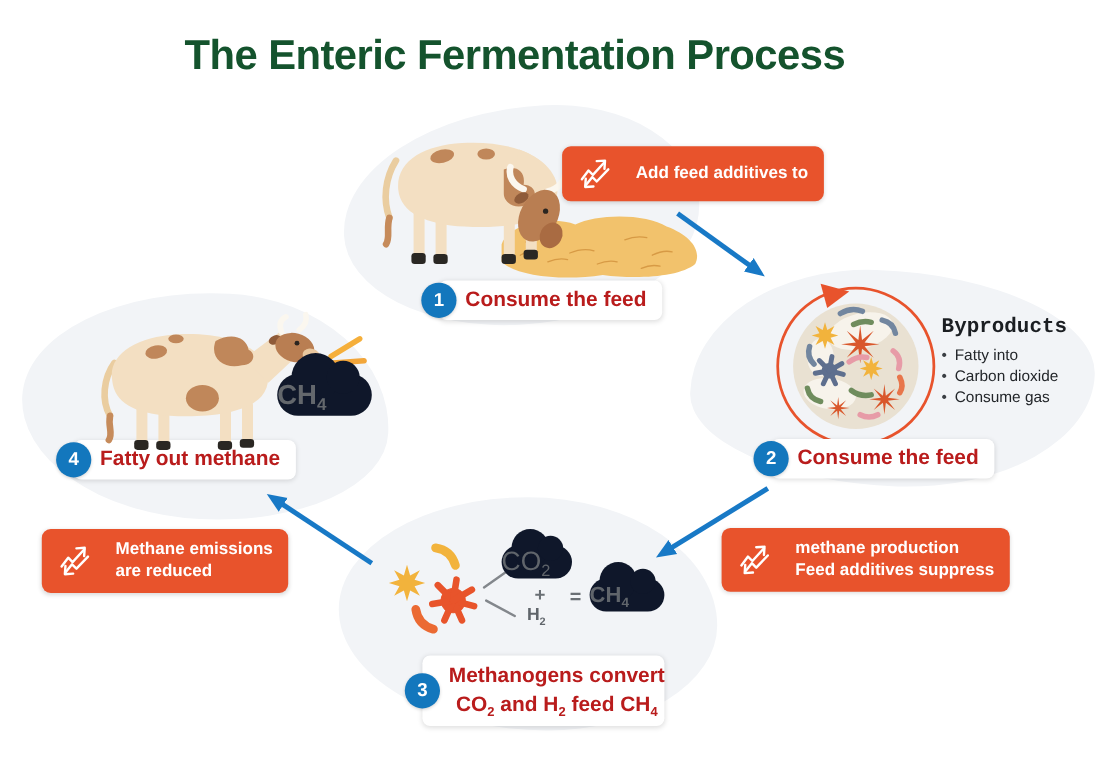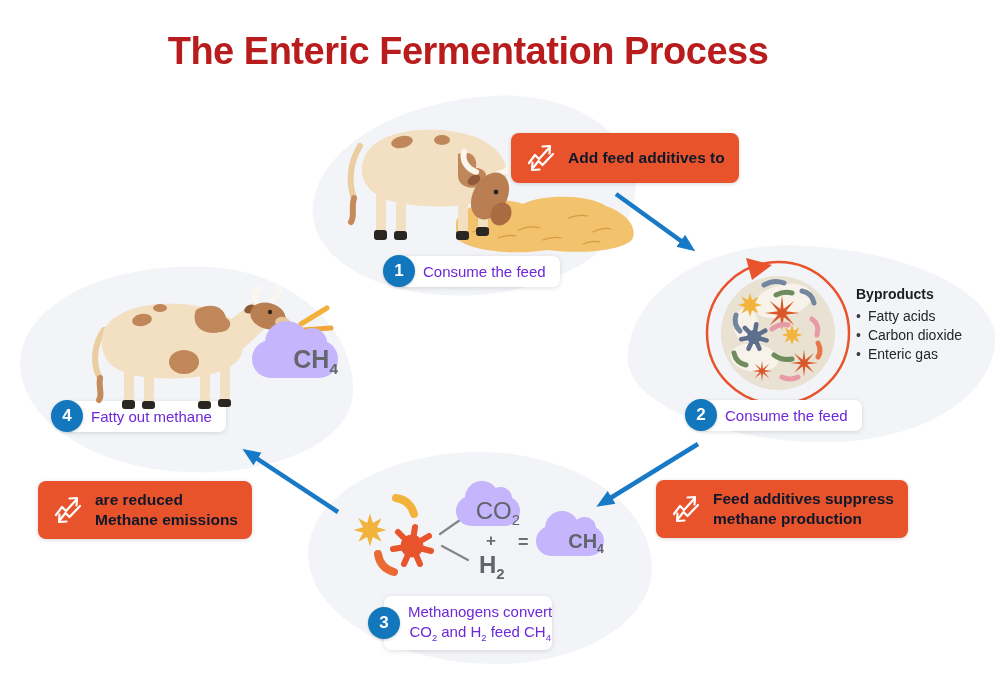--- a/index.html
+++ b/index.html
@@ -2,49 +2,49 @@
 <html><head>
 <meta charset="utf-8">
 <style>
   html,body{margin:0;padding:0;background:#fff;}
   .canvas{position:relative;width:1000px;height:688px;background:#ffffff;overflow:hidden;
           font-family:"Liberation Sans",sans-serif;}
   .abs{position:absolute;}
   svg{overflow:visible;display:block;}
 
   .title{position:absolute;top:30px;left:0;width:936px;margin:0;text-align:center;
-         font-size:38px;font-weight:bold;letter-spacing:-0.5px;color:#b91c1c;}
+         font-size:38px;font-weight:bold;letter-spacing:-0.5px;color:#14532d;}
 
   .blob{position:absolute;background:#F2F4F7;}
   .blob1{left:312px;top:97px;width:324px;height:198px;border-radius:58% 42% 52% 48% / 55% 48% 52% 45%;transform:rotate(-3deg);}
   .blob2{left:628px;top:246px;width:367px;height:196px;border-radius:45% 55% 48% 52% / 60% 45% 55% 40%;transform:rotate(2deg);}
   .blob3{left:308px;top:452px;width:344px;height:212px;border-radius:50% 50% 45% 55% / 48% 55% 45% 52%;}
   .blob4{left:20px;top:266px;width:334px;height:206px;border-radius:55% 45% 50% 50% / 50% 58% 42% 50%;transform:rotate(3deg);}
 
   .step-pill{position:absolute;display:flex;align-items:center;}
   .step-badge{width:32px;height:32px;border-radius:50%;background:#1377BD;color:#fff;
               font-weight:bold;font-size:17px;display:flex;align-items:center;justify-content:center;
               z-index:2;box-shadow:0 1px 3px rgba(0,0,0,.18);}
   .step-label{background:#fff;border-radius:7px;padding:7px 14px 7px 24px;margin-left:-16px;
-              font-weight:normal;font-size:15px;color:#6d28d9;box-shadow:0 1px 5px rgba(0,0,0,.13);
+              font-weight:bold;font-size:19px;color:#b91c1c;box-shadow:0 1px 5px rgba(0,0,0,.13);
               white-space:nowrap;}
   .step-label.two-line{text-align:center;line-height:1.35;padding:6px 0 7px 24px;}
   sub{font-size:62%;line-height:0;}
 
-  .callout{position:absolute;background:#E8532C;border-radius:8px;color:#0f172a;display:flex;
-           align-items:center;gap:11px;padding:9px 14px;font-weight:bold;font-size:15.5px;
+  .callout{position:absolute;background:#E8532C;border-radius:8px;color:#ffffff;display:flex;
+           align-items:center;gap:21px;padding:9px 14px;font-weight:bold;font-size:15.5px;
            line-height:1.3;box-shadow:0 1px 4px rgba(0,0,0,.15);}
 
   .byproducts{position:absolute;left:856px;top:286px;width:140px;color:#1B1E22;}
-  .byproducts-heading{font-weight:bold;font-size:14px;margin-bottom:6px;}
+  .byproducts-heading{font-weight:bold;font-size:19px;margin-bottom:6px;font-family:Liberation Mono, monospace;}
   .byproduct-row{display:flex;gap:7px;font-size:14px;line-height:17px;margin-bottom:2px;color:#23262A;}
   .bullet{color:#3A3E43;}
 
-  .cloud{position:absolute;background:#c4b5fd;border-radius:22px;display:flex;align-items:center;
-         justify-content:flex-end;color:#60656B;}
+  .cloud{position:absolute;background:#0f172a;border-radius:22px;display:flex;align-items:center;
+         justify-content:flex-start;color:#60656B;}
   .cloud::before{content:"";position:absolute;background:inherit;border-radius:50%;}
   .cloud::after{content:"";position:absolute;background:inherit;border-radius:50%;}
   .cloud-sm::before{width:34px;height:34px;top:-15px;left:9px;}
   .cloud-sm::after{width:23px;height:23px;top:-9px;right:8px;}
   .cloud-lg::before{width:44px;height:44px;top:-19px;left:13px;}
   .cloud-lg::after{width:30px;height:30px;top:-12px;right:11px;}
   .cloud span{position:relative;z-index:1;}
   .chem{color:#60656B;}
   .formula-sign{position:absolute;color:#6A6F74;font-weight:bold;}
 </style>
@@ -170,29 +170,29 @@
         <path d="M4,44 q8,4 16,0" stroke="#E79BA7"></path>
         <path d="M40,10 q4,8 0,14" stroke="#E8764B"></path>
       </g>
     </g>
   </svg>
 
   <div class="byproducts">
     <div class="byproducts-heading">Byproducts</div>
     <div class="byproduct-row">
       <span class="bullet">•</span>
-      <span>Fatty acids</span>
+      <span>Fatty into</span>
     </div>
     <div class="byproduct-row">
       <span class="bullet">•</span>
       <span>Carbon dioxide</span>
     </div>
     <div class="byproduct-row">
       <span class="bullet">•</span>
-      <span>Enteric gas</span>
+      <span>Consume gas</span>
     </div>
   </div>
 
   <div class="step-pill" style="left:383px;top:255px">
     <div class="step-badge">
         <span>1</span>
       </div>
     <div class="step-label">Consume the feed</div>
   </div>
 
@@ -218,32 +218,32 @@
         <span>4</span>
       </div>
     <div class="step-label">Fatty out methane</div>
   </div>
 
   <div class="callout" style="left:656px;top:480px">
     <svg width="32" height="32" viewBox="0 0 32 32">
         <use href="#trendicon"></use>
       </svg>
     <div>
+      <div>methane production</div>
       <div>Feed additives suppress</div>
-      <div>methane production</div>
     </div>
   </div>
 
   <div class="callout" style="left:38px;top:481px">
     <svg width="32" height="32" viewBox="0 0 32 32">
         <use href="#trendicon"></use>
       </svg>
     <div>
+      <div>Methane emissions</div>
       <div>are reduced</div>
-      <div>Methane emissions</div>
     </div>
   </div>
 
   <svg class="abs" style="left:588px;top:438px" width="118" height="76" viewBox="0 0 118 76">
     <defs>
         <marker id="ah2" viewBox="0 0 12 10" refX="6" refY="5" markerWidth="4" markerHeight="4" orient="auto">
           <path d="M0,0 L12,5 L0,10 Z" fill="#1879C6"></path>
         </marker>
       </defs>
     <line x1="110" y1="6" x2="16" y2="64" stroke="#1879C6" stroke-width="4.5" marker-end="url(#ah2)"></line>
@@ -278,21 +278,21 @@
 
   <svg class="abs" style="left:438px;top:512px" width="40" height="52" viewBox="0 0 40 52">
     <line x1="2" y1="22" x2="22" y2="8" stroke="#83878C" stroke-width="2.2" stroke-linecap="round"></line>
     <line x1="4" y1="34" x2="30" y2="48" stroke="#83878C" stroke-width="2.2" stroke-linecap="round"></line>
   </svg>
 
   <div class="cloud cloud-sm" style="left:456px;top:496px;width:64px;height:30px;font-size:24px;font-weight:normal">
     <span class="chem"><span>CO</span><sub>2</sub></span>
   </div>
   <div class="formula-sign" style="left:486px;top:531px;font-size:17px">+</div>
-  <div class="abs chem" style="left:479px;top:551px;font-size:24px;font-weight:bold">
+  <div class="abs chem" style="left:479px;top:551px;font-size:16px;font-weight:bold">
     <span>H</span><sub>2</sub>
   </div>
   <div class="formula-sign" style="left:518px;top:532px;font-size:18px">=</div>
   <div class="cloud cloud-sm" style="left:536px;top:526px;width:68px;height:30px;font-size:20px;font-weight:bold">
     <span class="chem"><span>CH</span><sub>4</sub></span>
   </div>
 
   <svg class="abs" style="left:72px;top:282px" width="240" height="140" viewBox="0 0 240 140">
     <path d="M32,48 C22,62 20,82 28,96" stroke="#EACDA0" stroke-width="6" fill="none" stroke-linecap="round"></path>
     <path d="M28,96 C26,106 31,112 27,118" stroke="#C68B5B" stroke-width="6" fill="none" stroke-linecap="round"></path>

